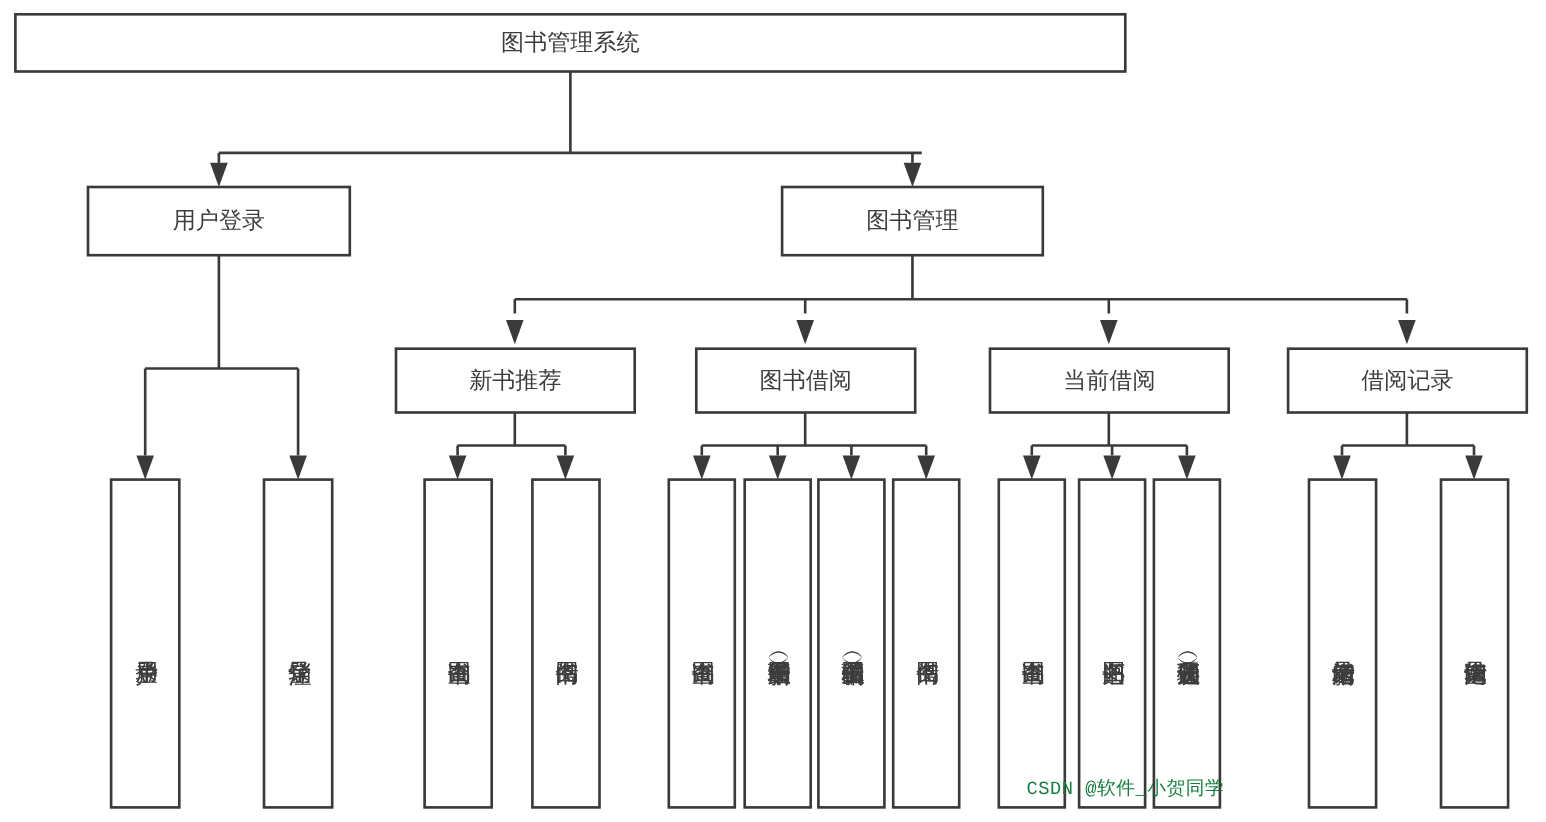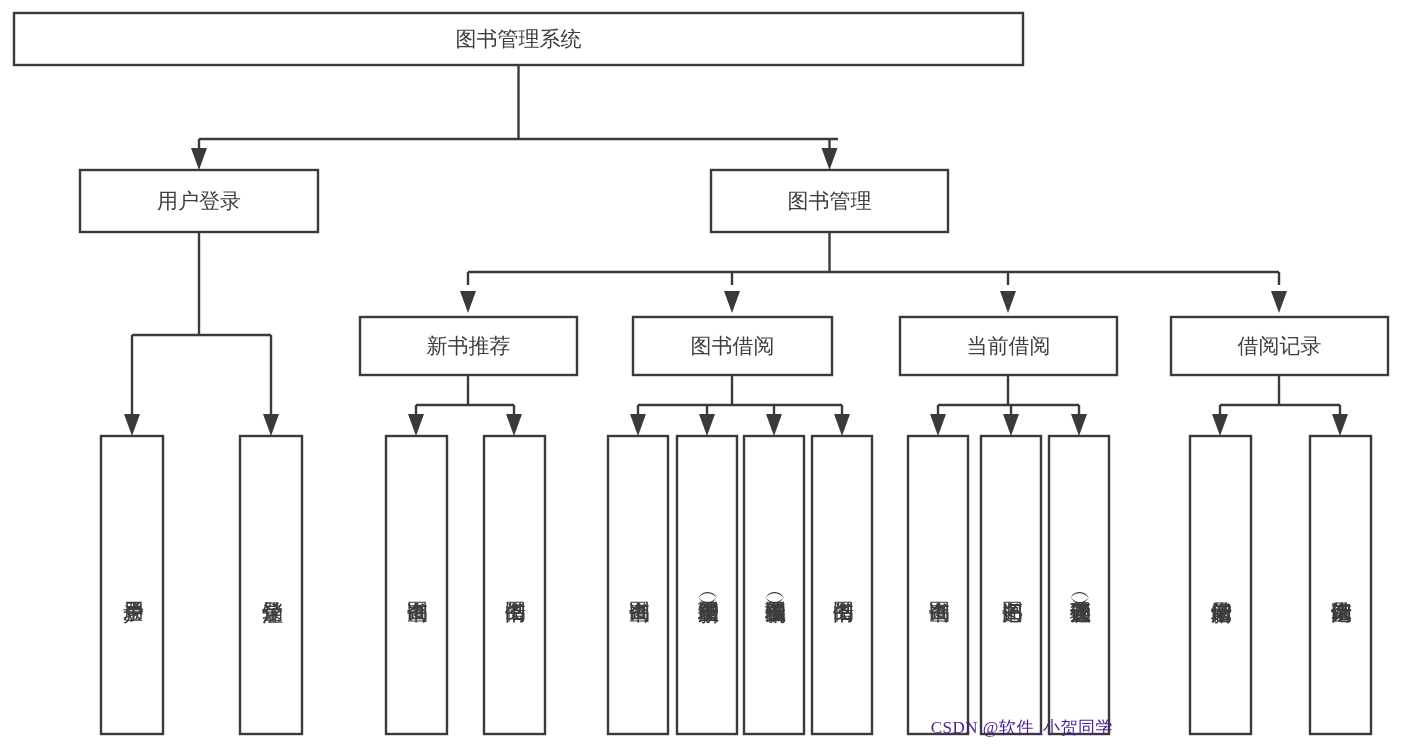--- a/index.html
+++ b/index.html
@@ -52,24 +52,24 @@
     fill: #3d3d3d;
     font-size: 21px;
     text-anchor: middle;
     dominant-baseline: middle;
     writing-mode: vertical-rl;
     glyph-orientation-vertical: 0;
   }
   .watermark {
     position: absolute;
     right: 8px;
-    bottom: 8px;
-    font-family: Liberation Serif, serif;
+    bottom: 19px;
+    font-family: Liberation Mono, monospace;
     font-size: 17px;
-    color: #4c1d95;
+    color: #15803d;
     letter-spacing: 0.5px;
     white-space: nowrap;
     pointer-events: none;
   }
 </style>
 </head>
 <body>
 
 <div id="diagram-root">
   <svg class="diagram" viewBox="0 0 1405 747" xmlns="http://www.w3.org/2000/svg">

